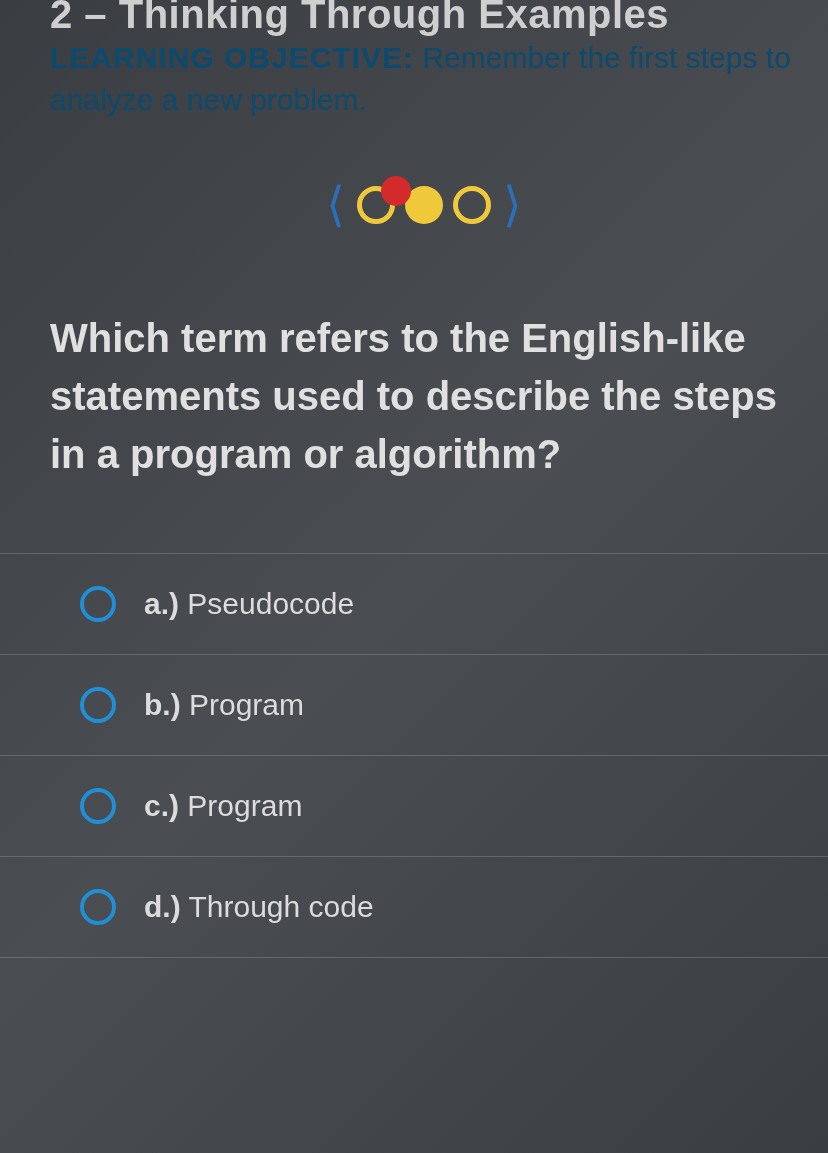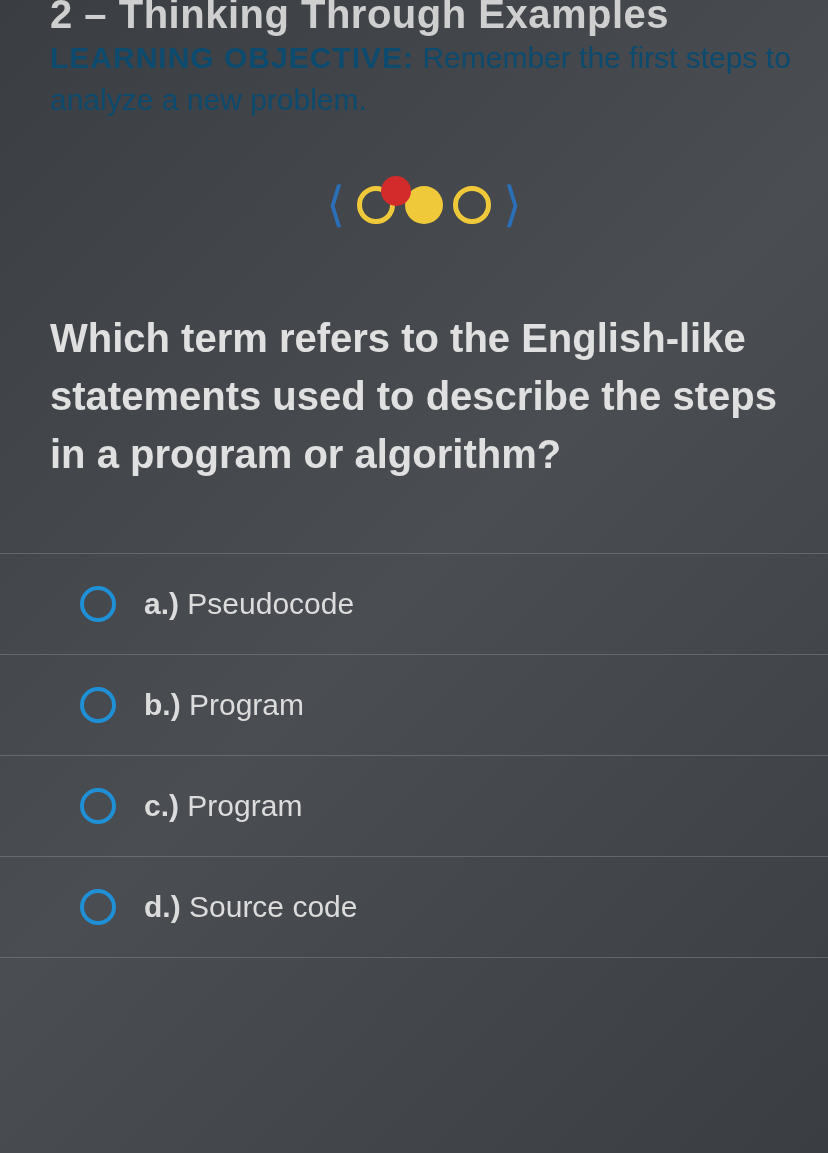--- a/index.html
+++ b/index.html
@@ -161,16 +161,16 @@
     <div class="radio"></div>
     <div class="option-text">
       <span class="option-letter">c.)</span>
       <span>Program</span>
     </div>
   </div>
   <div class="option">
     <div class="radio"></div>
     <div class="option-text">
       <span class="option-letter">d.)</span>
-      <span>Source code</span>
+      <span>Through code</span>
     </div>
   </div>
 </div>
 
 </body></html>

